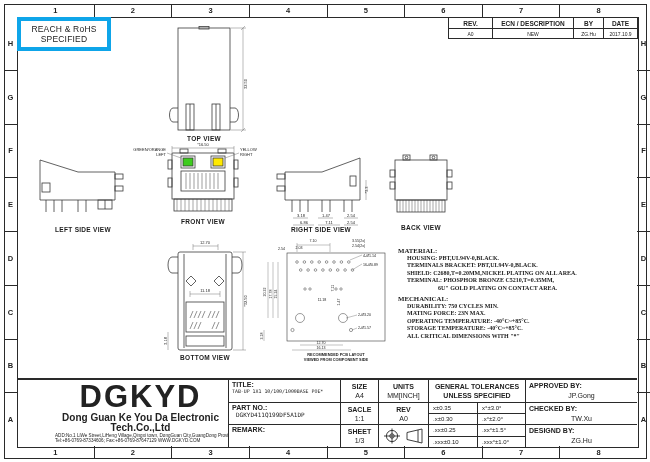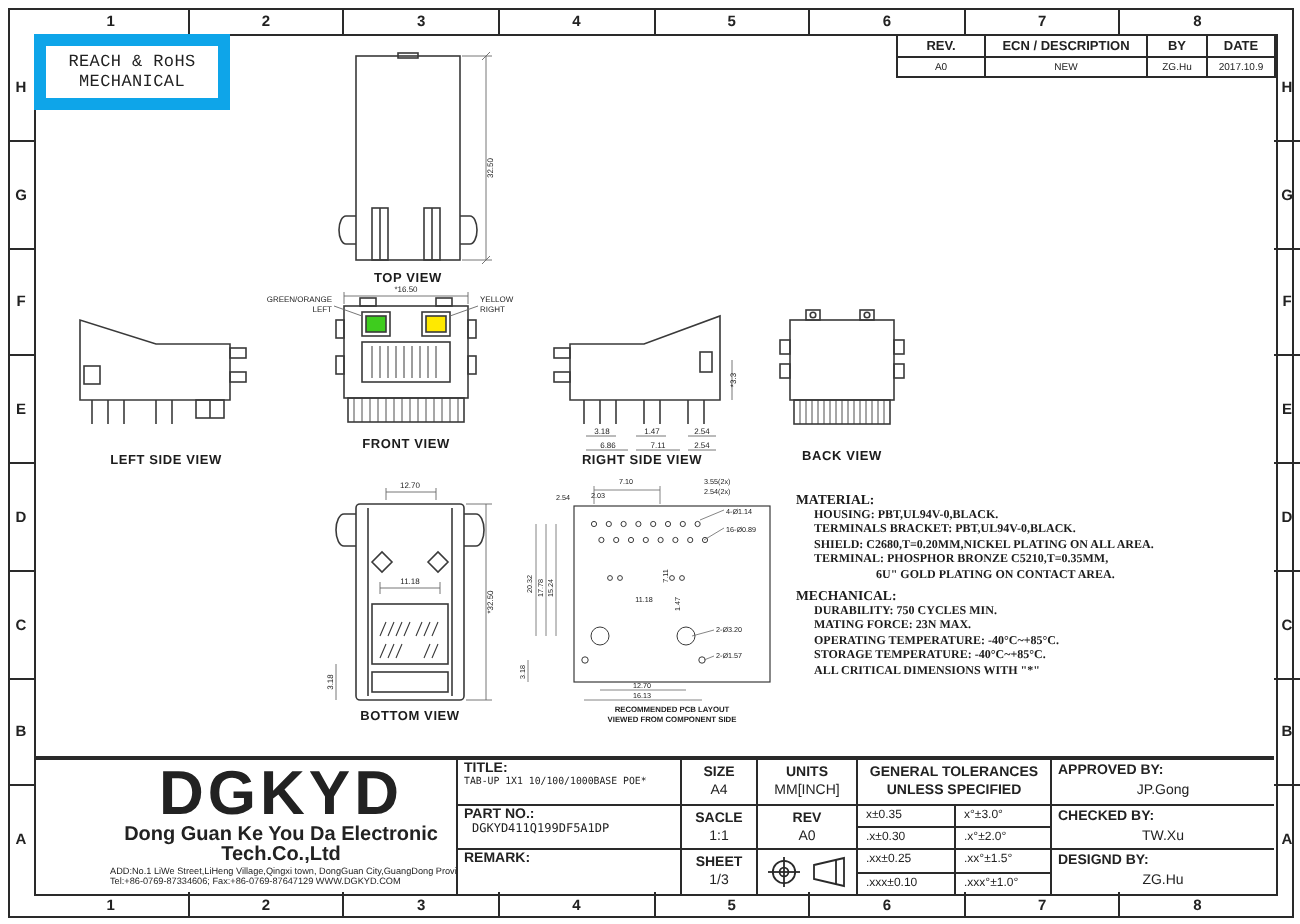--- a/index.html
+++ b/index.html
@@ -12,23 +12,23 @@
   .strip-bottom{top:446px;height:12px;}
   .strip-top .cell,.strip-bottom .cell{flex:1;display:flex;align-items:center;justify-content:center;
     font-size:7.5px;font-weight:bold;border-right:1px solid #2a2a2a;}
   .strip-top .cell:last-child,.strip-bottom .cell:last-child{border-right:none;}
   .strip-left,.strip-right{top:17px;width:13px;height:429px;display:flex;flex-direction:column;}
   .strip-left{left:4px;}
   .strip-right{left:637px;width:13px;}
   .strip-left .cell,.strip-right .cell{flex:1;display:flex;align-items:center;justify-content:center;
     font-size:7.5px;font-weight:bold;border-bottom:1px solid #2a2a2a;}
   .strip-left .cell:last-child,.strip-right .cell:last-child{border-bottom:none;}
-  .compliance{left:17px;top:17px;width:86px;height:26px;border:6px solid #0ea5e9;
+  .compliance{left:17px;top:17px;width:86px;height:26px;border:4px solid #0ea5e9;
     display:flex;flex-direction:column;align-items:center;justify-content:center;
-    font-size:8.5px;line-height:10px;letter-spacing:.2px;font-family:Liberation Mono, monospace;}
+    font-size:8.5px;line-height:10px;letter-spacing:.2px;}
   
   .rev-table{left:448px;top:17px;width:189px;height:21px;display:grid;
     grid-template-columns:44px 81px 30px 34px;grid-template-rows:11px 10px;
     border-left:1px solid #2a2a2a;border-bottom:1px solid #2a2a2a;}
   .rev-table>div{border-right:1px solid #2a2a2a;border-top:1px solid #2a2a2a;
     display:flex;align-items:center;justify-content:center;overflow:hidden;}
   .rev-h{font-size:6.5px;font-weight:bold;}
   .rev-v{font-size:5px;}
   
   .notes{left:398px;top:247px;width:242px;font-family:"Liberation Serif",serif;font-weight:600;color:#1c1c1c;}
@@ -102,21 +102,21 @@
     <div class="cell">F</div>
     <div class="cell">E</div>
     <div class="cell">D</div>
     <div class="cell">C</div>
     <div class="cell">B</div>
     <div class="cell">A</div>
   </div>
 
   <div class="abs compliance">
     <div>REACH &amp; RoHS</div>
-    <div>MECHANICAL</div>
+    <div>SPECIFIED</div>
   </div>
 
   <div class="abs rev-table">
     <div class="rev-h">REV.</div>
     <div class="rev-h">ECN / DESCRIPTION</div>
     <div class="rev-h">BY</div>
     <div class="rev-h">DATE</div>
     <div class="rev-v">A0</div>
     <div class="rev-v">NEW</div>
     <div class="rev-v">ZG.Hu</div>

